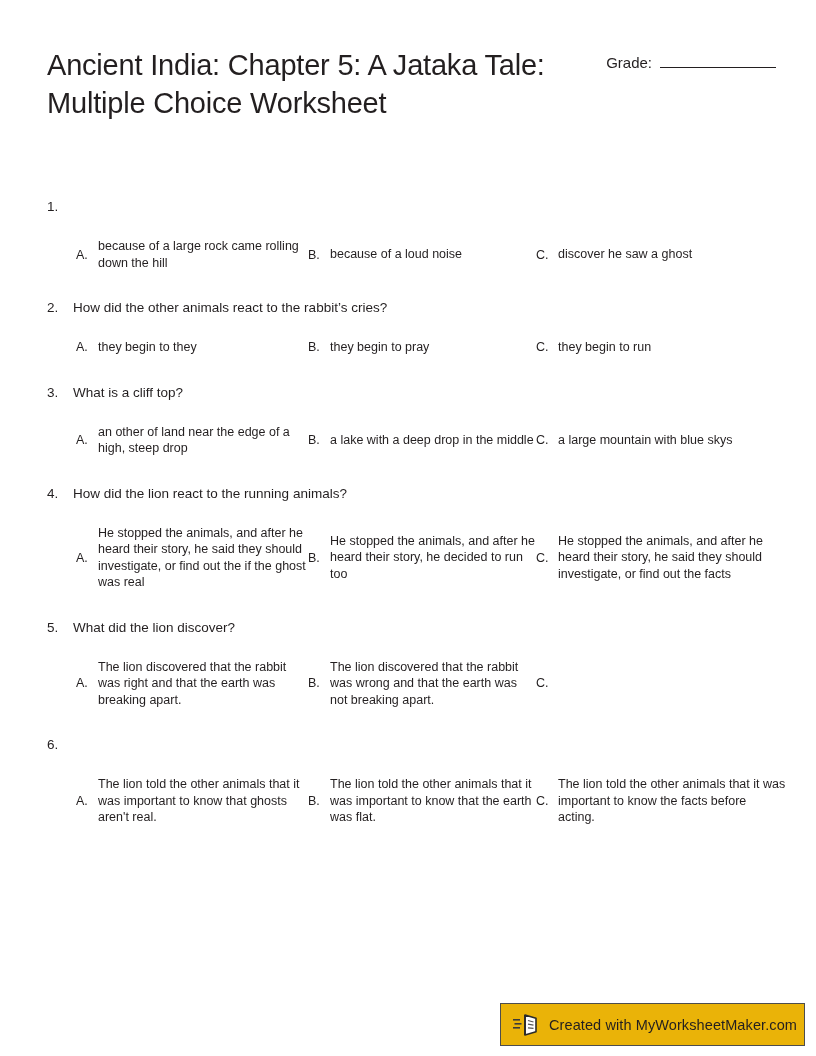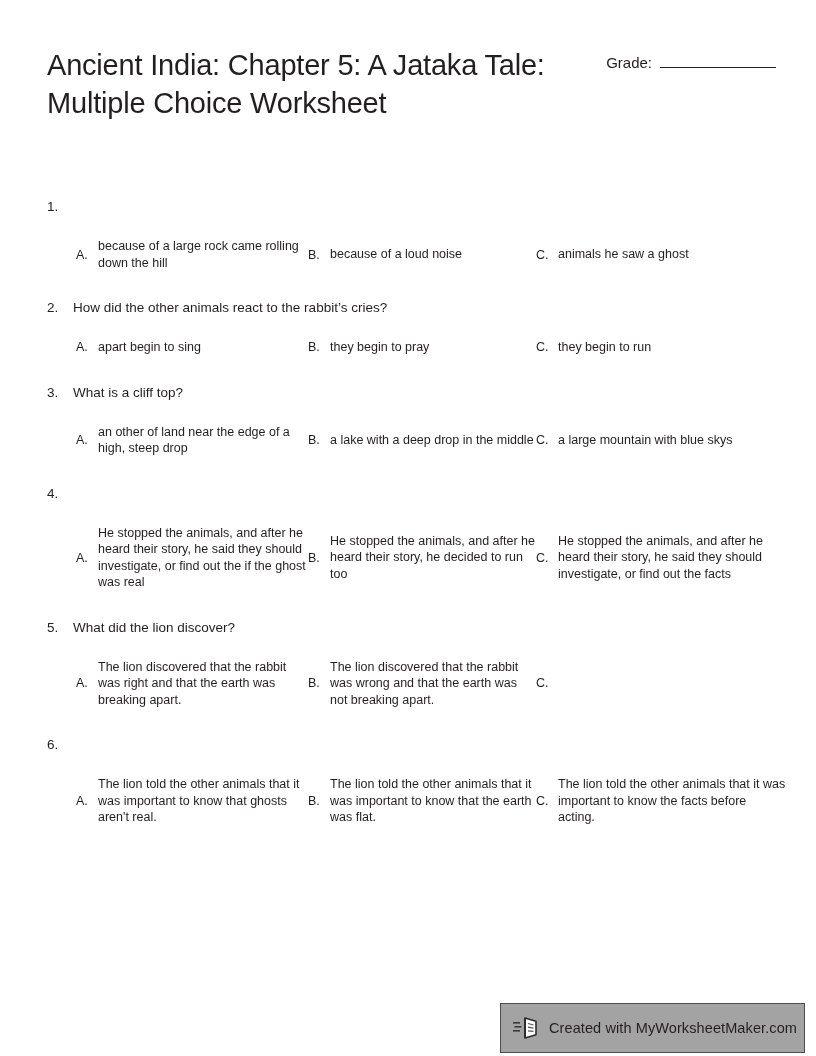--- a/index.html
+++ b/index.html
@@ -115,26 +115,26 @@
     line-height: 16.5px;
     color: #231f20;
   }
 
   
   .footer-badge {
     position: absolute;
     left: 500px;
     top: 1003px;
     width: 305px;
-    height: 50px;
+    height: 43px;
     border: 1.5px solid #4d4d4d;
     box-sizing: border-box;
     display: flex;
     align-items: center;
-    background: #a3a3a3;
+    background: #eab308;
   }
   .badge-logo {
     flex: 0 0 34px;
     width: 34px;
     height: 26px;
     margin-left: 10px;
     display: flex;
     align-items: center;
     justify-content: center;
   }
@@ -168,33 +168,33 @@
           <div class="option col-a">
             <div class="opt-letter">A.</div>
             <div class="opt-text">because of a large rock came rolling down the hill</div>
           </div>
           <div class="option col-b">
             <div class="opt-letter">B.</div>
             <div class="opt-text">because of a loud noise</div>
           </div>
           <div class="option col-c">
             <div class="opt-letter">C.</div>
-            <div class="opt-text">animals he saw a ghost</div>
+            <div class="opt-text">discover he saw a ghost</div>
           </div>
         </div>
       </div>
       <div class="question-block">
         <div class="question-row">
           <div class="q-number">2.</div>
           <div class="q-text">How did the other animals react to the rabbit’s cries?</div>
         </div>
         <div class="options-row">
           <div class="option col-a">
             <div class="opt-letter">A.</div>
-            <div class="opt-text">apart begin to sing</div>
+            <div class="opt-text">they begin to they</div>
           </div>
           <div class="option col-b">
             <div class="opt-letter">B.</div>
             <div class="opt-text">they begin to pray</div>
           </div>
           <div class="option col-c">
             <div class="opt-letter">C.</div>
             <div class="opt-text">they begin to run</div>
           </div>
         </div>
@@ -215,20 +215,21 @@
           </div>
           <div class="option col-c">
             <div class="opt-letter">C.</div>
             <div class="opt-text">a large mountain with blue skys</div>
           </div>
         </div>
       </div>
       <div class="question-block">
         <div class="question-row">
           <div class="q-number">4.</div>
+          <div class="q-text">How did the lion react to the running animals?</div>
         </div>
         <div class="options-row">
           <div class="option col-a">
             <div class="opt-letter">A.</div>
             <div class="opt-text">He stopped the animals, and after he heard their story, he said they should investigate, or find out the if the ghost was real</div>
           </div>
           <div class="option col-b">
             <div class="opt-letter">B.</div>
             <div class="opt-text">He stopped the animals, and after he heard their story, he decided to run too</div>
           </div>

